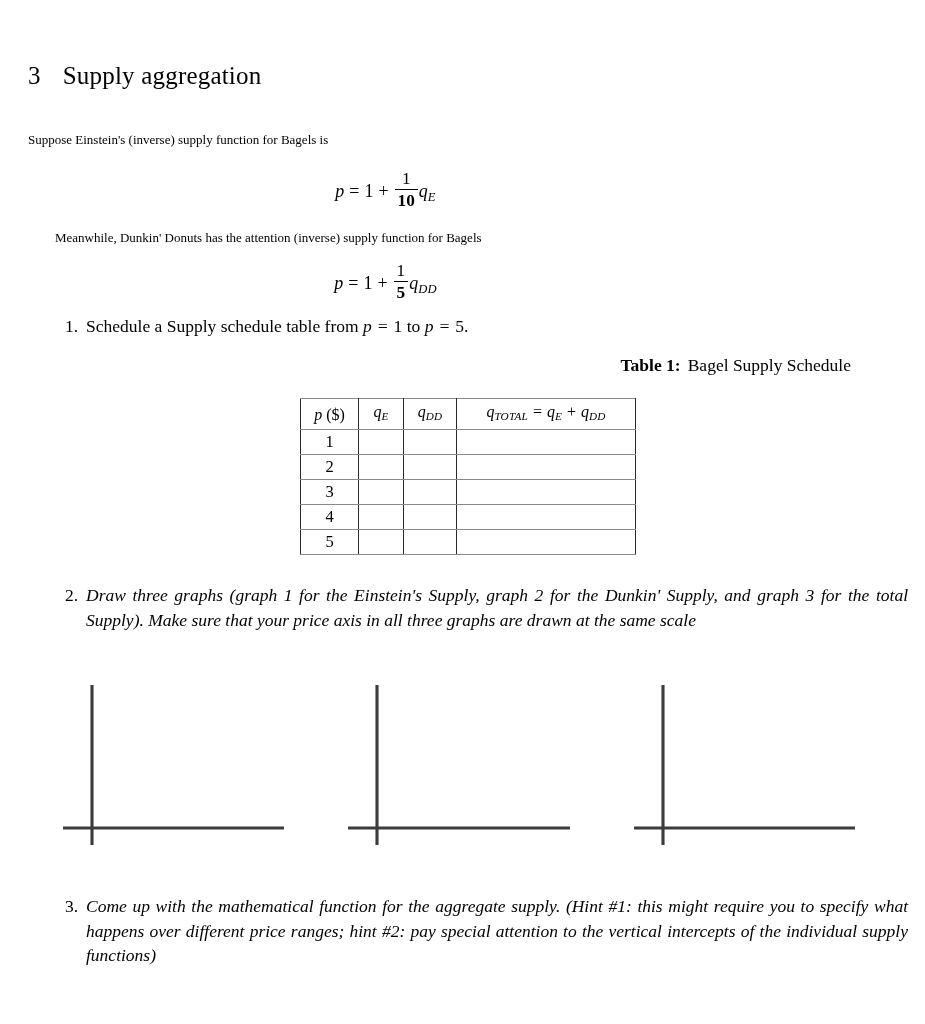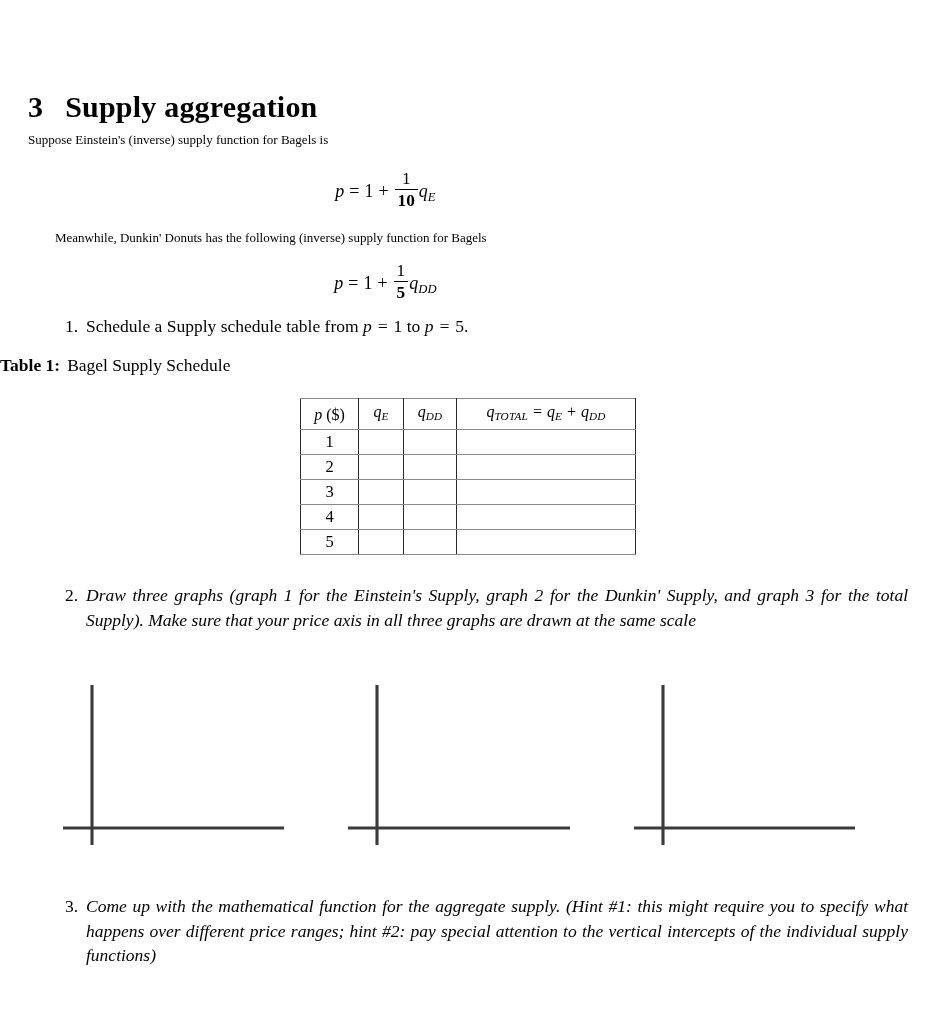--- a/index.html
+++ b/index.html
@@ -20,23 +20,23 @@
     position: absolute;
     left: 0; top: 0;
     width: 925px;
     height: 1024px;
   }
 
   
   .section-heading {
     position: absolute;
     left: 28px;
-    top: 90px;
-    font-size: 30px;
-    font-weight: bold;
+    top: 62px;
+    font-size: 25px;
+    font-weight: normal;
     letter-spacing: 0.2px;
     white-space: nowrap;
   }
   .section-heading .sec-num {
     margin-right: 22px;
   }
 
   
   .para {
     position: absolute;
@@ -118,21 +118,21 @@
   #item-3 { left: 52px; top: 894px; width: 856px; }
   #item-1 .item-body { text-align: left; }
   #item-2 .item-body, #item-3 .item-body { text-align: justify; font-style: italic; }
 
   
   .table-caption {
     position: absolute;
     left: 0;
     top: 355px;
     width: 851px;
-    text-align: left;
+    text-align: right;
     font-size: 17.5px;
   }
   .table-caption .cap-label {
     font-weight: bold;
     margin-right: 7px;
   }
 
   
   .schedule-table-wrap {
     position: absolute;
@@ -194,21 +194,21 @@
   <div class="section-heading">
     <span class="sec-num">3</span><span>Supply aggregation</span>
   </div>
 
   <div class="para" id="intro-para">Suppose Einstein's (inverse) supply function for Bagels is</div>
 
   <div class="equation" id="eq-einstein">
     <span class="mi">p</span><span class="mo">=</span><span class="mn">1</span><span class="mo">+</span><span class="frac"><span class="num">1</span><span class="den">10</span></span><span class="mi">q</span><span class="sub">E</span>
   </div>
 
-  <div class="para" id="meanwhile-para">Meanwhile, Dunkin' Donuts has the following (inverse) supply function for Bagels</div>
+  <div class="para" id="meanwhile-para">Meanwhile, Dunkin' Donuts has the attention (inverse) supply function for Bagels</div>
 
   <div class="equation" id="eq-dunkin">
     <span class="mi">p</span><span class="mo">=</span><span class="mn">1</span><span class="mo">+</span><span class="frac"><span class="num">1</span><span class="den">5</span></span><span class="mi">q</span><span class="sub">DD</span>
   </div>
 
   <div class="list-item" id="item-1">
     <span class="marker">1.</span>
     <span class="item-body"><span>Schedule a Supply schedule table from </span><span class="mi"><span class="mi">p</span><span class="mo">=</span><span class="mn">1</span></span><span> to </span><span class="mi"><span class="mi">p</span><span class="mo">=</span><span class="mn">5</span></span><span>.</span></span>
   </div>
 

